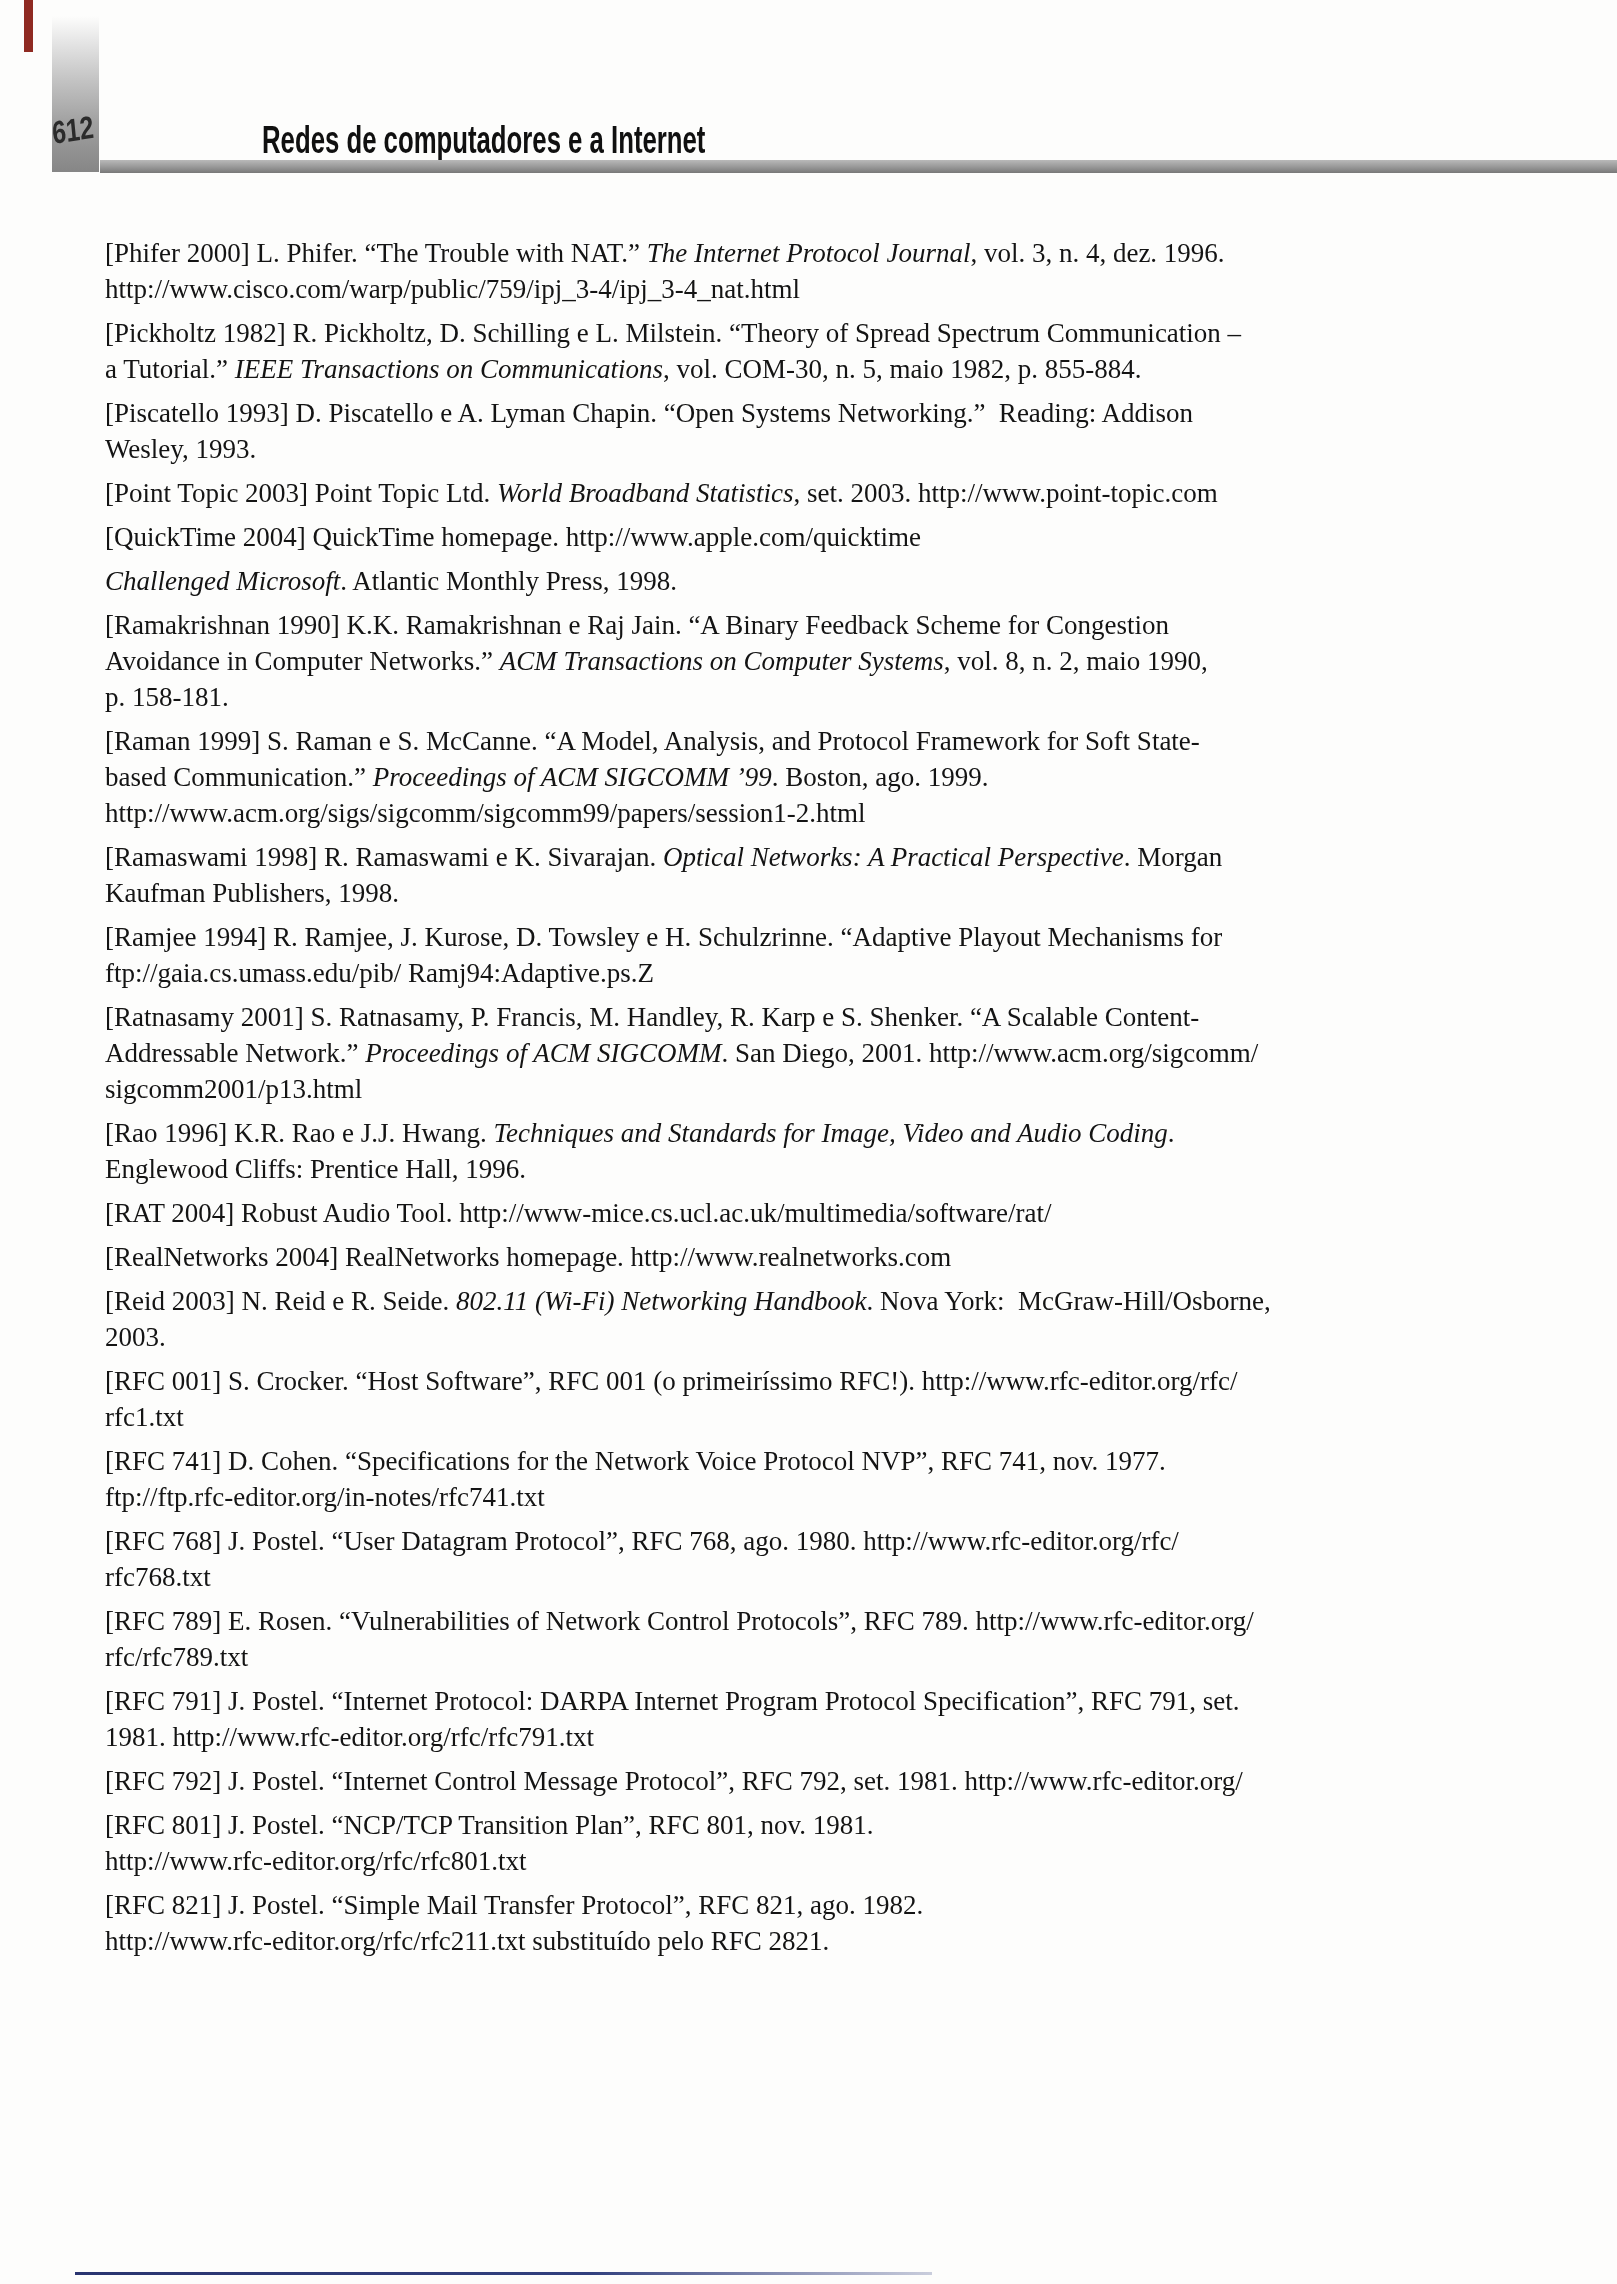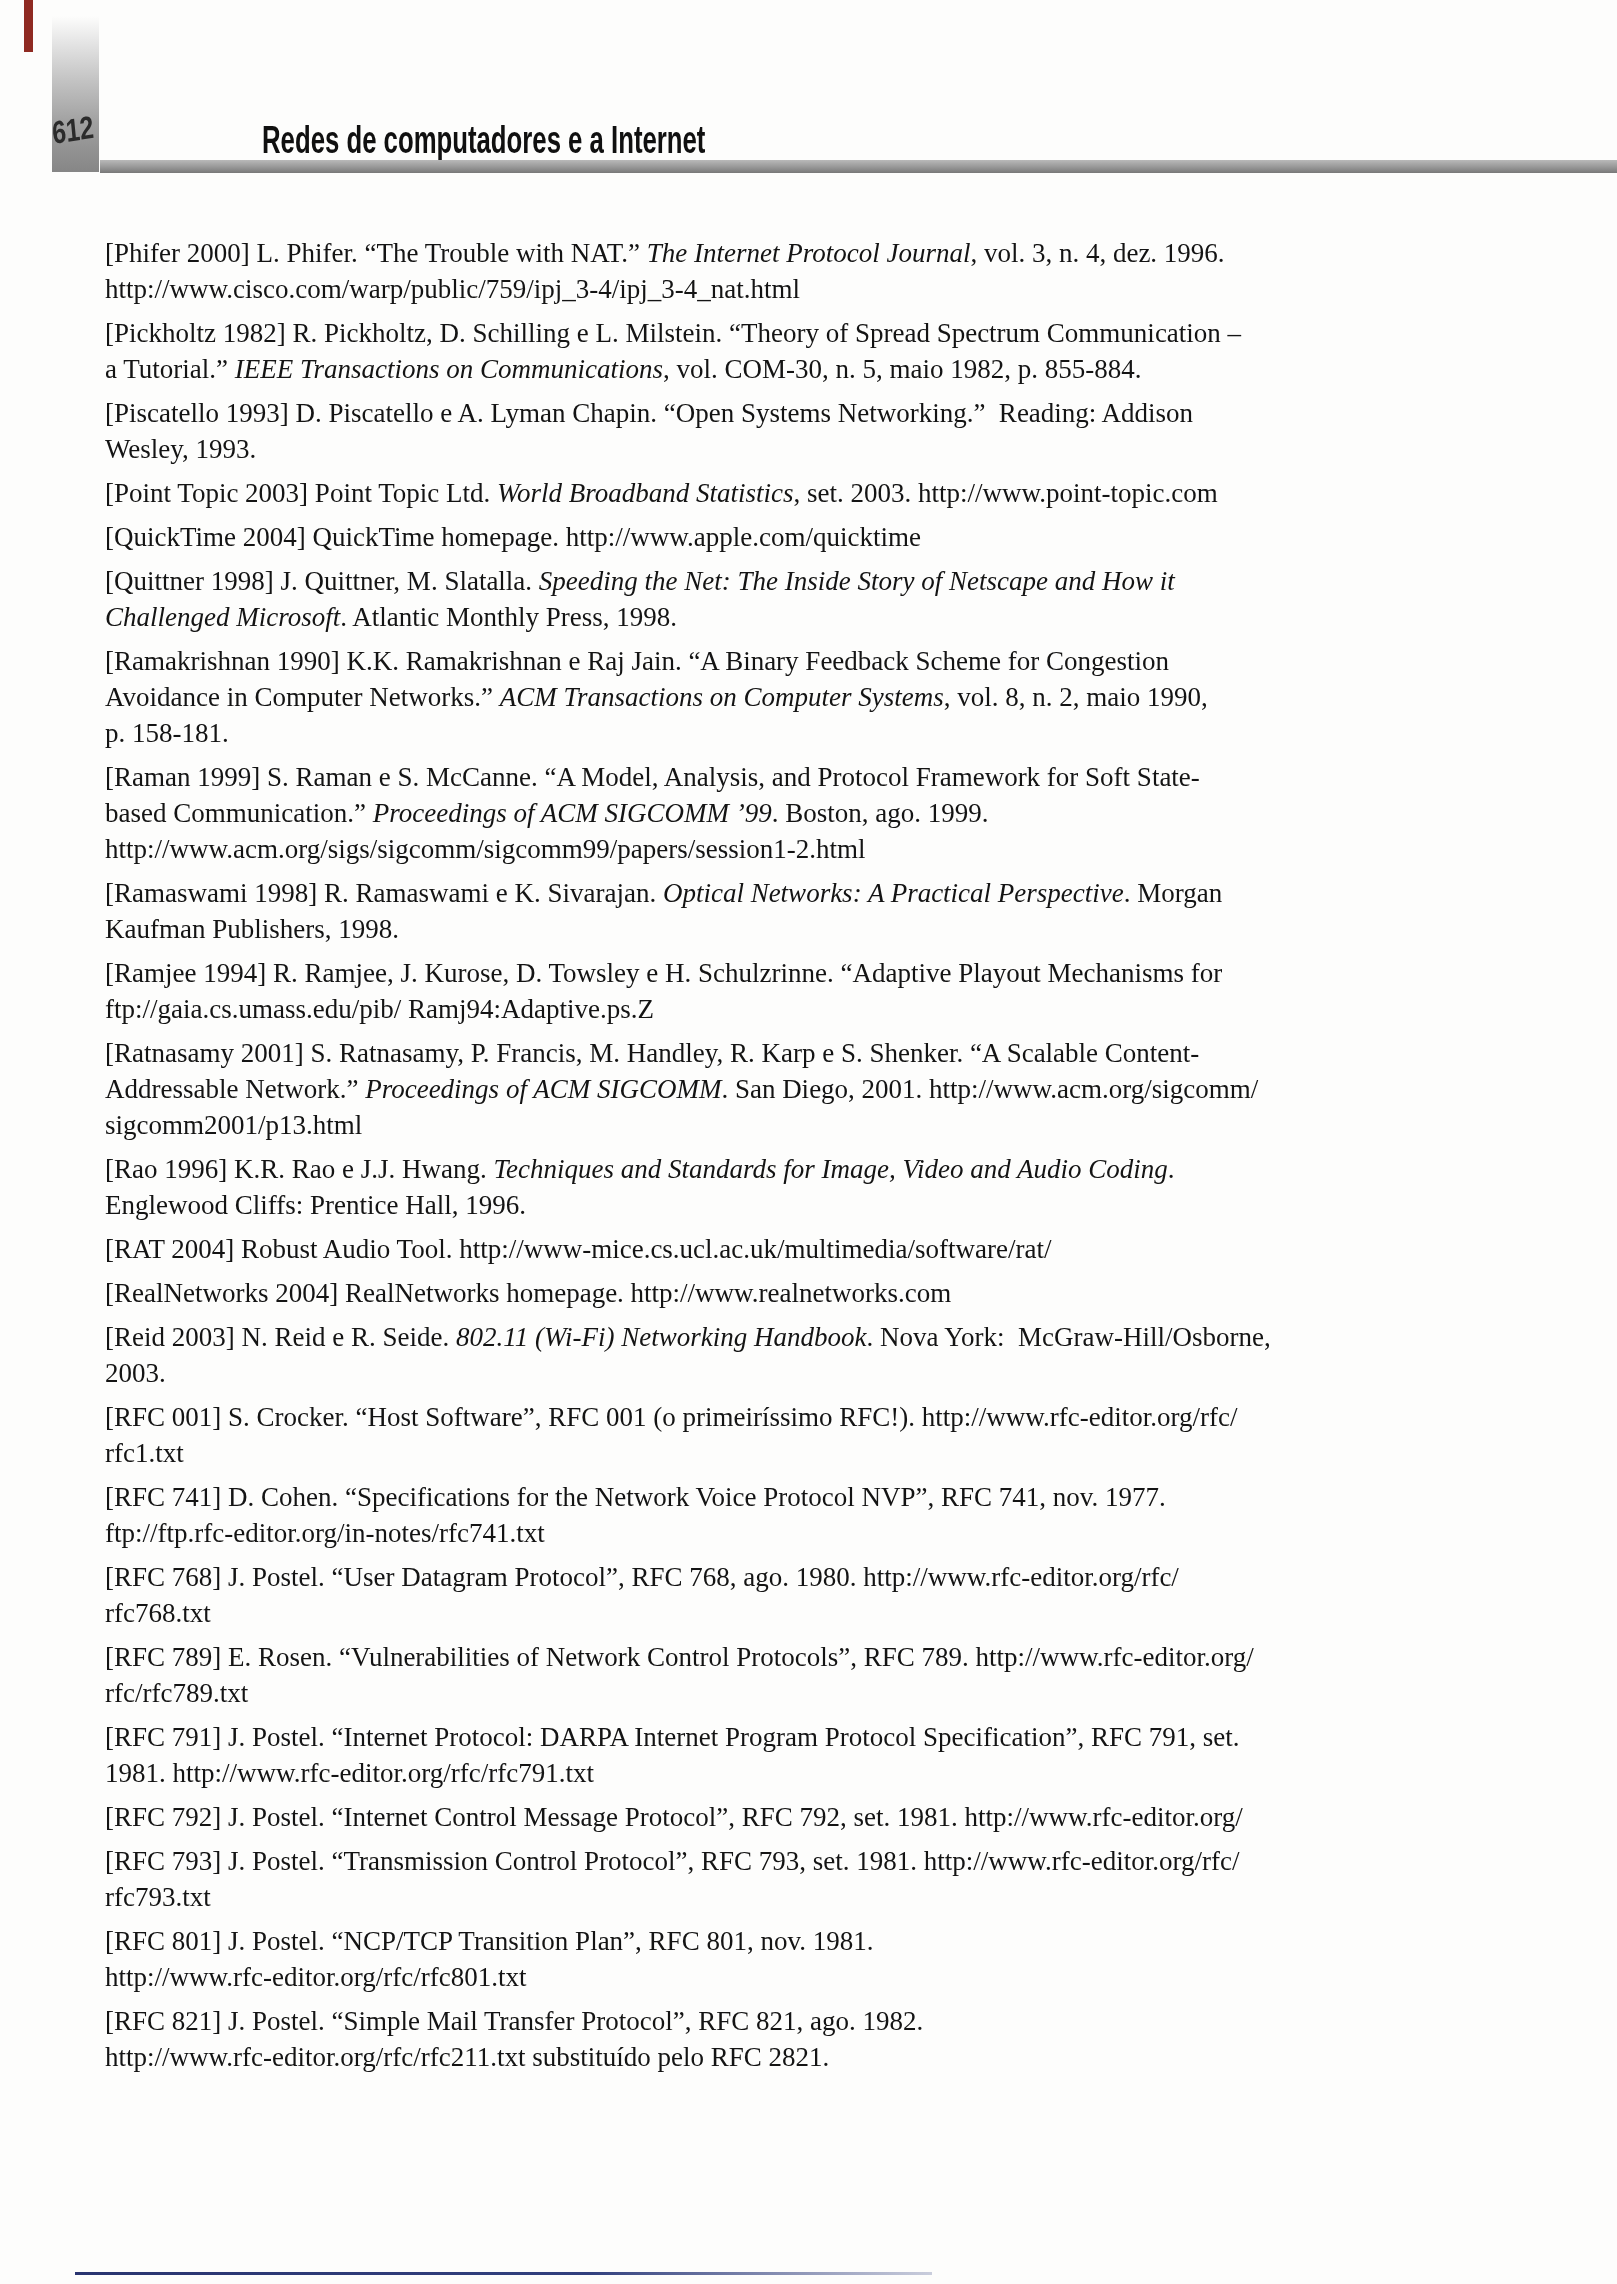--- a/index.html
+++ b/index.html
@@ -109,21 +109,20 @@
         <span class="ref-line"><span class="b">[Piscatello 1993]</span><span class="n"> D. Piscatello e A. Lyman Chapin. “Open Systems Networking.”  Reading: Addison</span></span>
         <span class="ref-line"><span class="n">Wesley, 1993.</span></span>
       </p>
       <p class="ref">
         <span class="ref-line"><span class="b">[Point Topic 2003]</span><span class="n"> Point Topic Ltd. </span><span class="i">World Broadband Statistics</span><span class="n">, set. 2003. http://www.point-topic.com</span></span>
       </p>
       <p class="ref">
         <span class="ref-line"><span class="b">[QuickTime 2004]</span><span class="n"> QuickTime homepage. http://www.apple.com/quicktime</span></span>
       </p>
       <p class="ref">
-        <span class="ref-line"><span class="b">[Quittner 1998]</span><span class="n"> J. Quittner, M. Slatalla. </span><span class="i">Speeding the Net: The Inside Story of Netscape and How it</span></span>
         <span class="ref-line"><span class="i">Challenged Microsoft</span><span class="n">. Atlantic Monthly Press, 1998.</span></span>
       </p>
       <p class="ref">
         <span class="ref-line"><span class="b">[Ramakrishnan 1990]</span><span class="n"> K.K. Ramakrishnan e Raj Jain. “A Binary Feedback Scheme for Congestion</span></span>
         <span class="ref-line"><span class="n">Avoidance in Computer Networks.” </span><span class="i">ACM Transactions on Computer Systems</span><span class="n">, vol. 8, n. 2, maio 1990,</span></span>
         <span class="ref-line"><span class="n">p. 158-181.</span></span>
       </p>
       <p class="ref">
         <span class="ref-line"><span class="b">[Raman 1999]</span><span class="n"> S. Raman e S. McCanne. “A Model, Analysis, and Protocol Framework for Soft State-</span></span>
         <span class="ref-line"><span class="n">based Communication.” </span><span class="i">Proceedings of ACM SIGCOMM ’99</span><span class="n">. Boston, ago. 1999.</span></span>
@@ -173,24 +172,20 @@
         <span class="ref-line"><span class="n">rfc/rfc789.txt</span></span>
       </p>
       <p class="ref">
         <span class="ref-line"><span class="b">[RFC 791]</span><span class="n"> J. Postel. “Internet Protocol: DARPA Internet Program Protocol Specification”, RFC 791, set.</span></span>
         <span class="ref-line"><span class="n">1981. http://www.rfc-editor.org/rfc/rfc791.txt</span></span>
       </p>
       <p class="ref">
         <span class="ref-line"><span class="b">[RFC 792]</span><span class="n"> J. Postel. “Internet Control Message Protocol”, RFC 792, set. 1981. http://www.rfc-editor.org/</span></span>
       </p>
       <p class="ref">
-        <span class="ref-line"><span class="b">[RFC 793]</span><span class="n"> J. Postel. “Transmission Control Protocol”, RFC 793, set. 1981. http://www.rfc-editor.org/rfc/</span></span>
-        <span class="ref-line"><span class="n">rfc793.txt</span></span>
-      </p>
-      <p class="ref">
         <span class="ref-line"><span class="b">[RFC 801]</span><span class="n"> J. Postel. “NCP/TCP Transition Plan”, RFC 801, nov. 1981.</span></span>
         <span class="ref-line"><span class="n">http://www.rfc-editor.org/rfc/rfc801.txt</span></span>
       </p>
       <p class="ref">
         <span class="ref-line"><span class="b">[RFC 821]</span><span class="n"> J. Postel. “Simple Mail Transfer Protocol”, RFC 821, ago. 1982.</span></span>
         <span class="ref-line"><span class="n">http://www.rfc-editor.org/rfc/rfc211.txt substituído pelo RFC 2821.</span></span>
       </p>
     </main>
 
   <div class="artifact-blue"></div>

